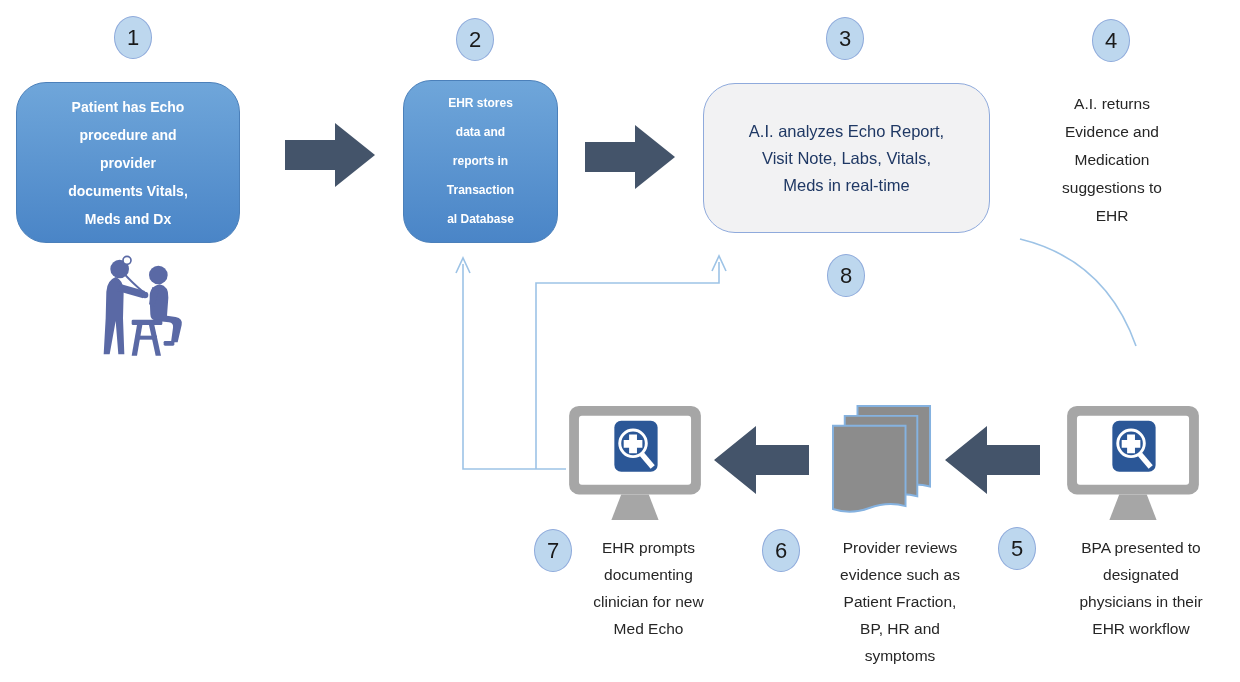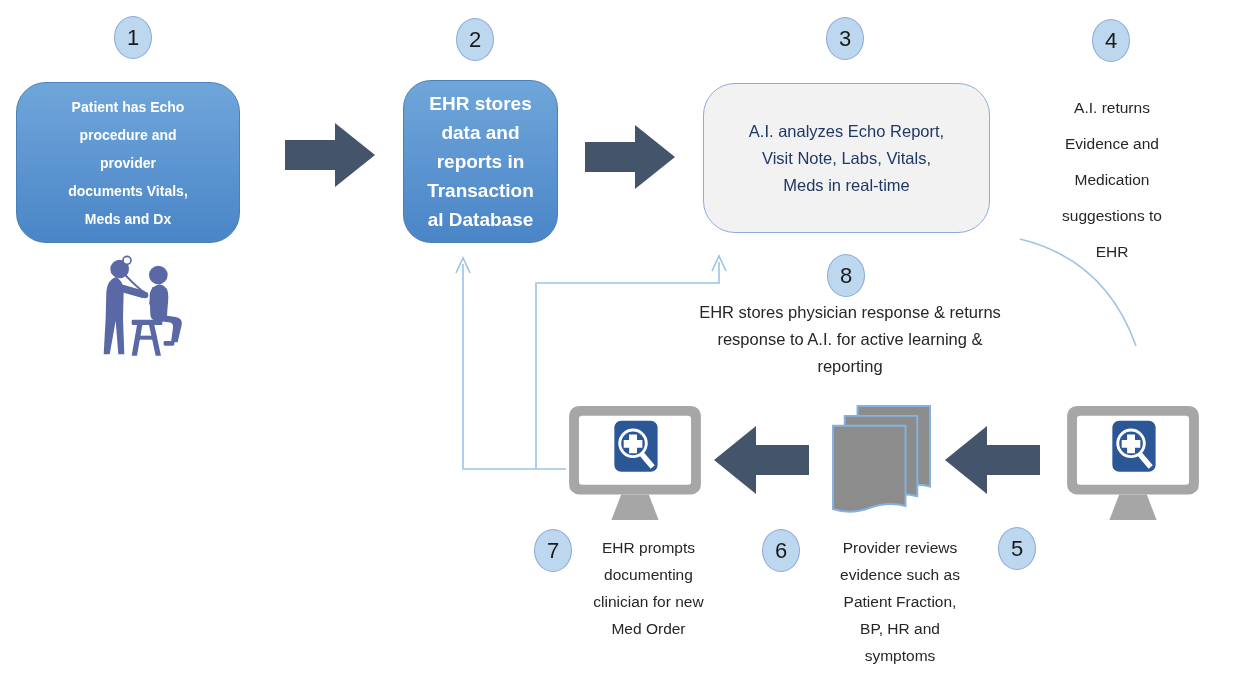--- a/index.html
+++ b/index.html
@@ -34,29 +34,29 @@
   }
   .bluebox{
     position:absolute;box-sizing:border-box;
     background:linear-gradient(180deg,var(--step_box_blue_top) 0%,var(--step_box_blue_bottom) 100%);
     border:1px solid var(--step_box_border);
     color:#ffffff;font-weight:bold;font-size:14px;line-height:28px;
     display:flex;align-items:center;justify-content:center;text-align:center;
     white-space:pre-line;
   }
   .box1{left:16px;top:82px;width:224px;height:161px;border-radius:30px;}
-  .box2{left:403px;top:80px;width:155px;height:163px;border-radius:28px;font-size:19px;line-height:29px;}
+  .box2{left:403px;top:80px;width:155px;height:163px;border-radius:28px;font-size:12px;line-height:29px;}
   .aibox{
     position:absolute;left:703px;top:83px;width:287px;height:150px;border-radius:32px;
     box-sizing:border-box;background:var(--ai_box_fill);border:1.5px solid var(--ai_box_border);
     color:var(--ai_text_navy);font-size:16.5px;line-height:27px;
     display:flex;align-items:center;justify-content:center;text-align:center;white-space:pre-line;
   }
   .plain{
-    position:absolute;color:var(--text_dark);font-size:15.5px;line-height:36px;
+    position:absolute;color:var(--text_dark);font-size:15.5px;line-height:28px;
     text-align:center;white-space:pre-line;
   }
   .t4{left:1027px;top:90px;width:170px;}
   .t8{left:628px;top:299px;width:444px;font-size:16.5px;line-height:27px;}
   .t7{left:566px;top:534px;width:165px;line-height:27px;}
   .t6{left:805px;top:534px;width:190px;line-height:27px;}
   .t5{left:1046px;top:534px;width:190px;line-height:27px;}
   svg{display:block;}
   .overlay{position:absolute;left:0;top:0;pointer-events:none;}
 </style>
@@ -113,32 +113,33 @@
 
   <div class="aibox">A.I. analyzes Echo Report,
 Visit Note, Labs, Vitals,
 Meds in real-time</div>
 
   <div class="plain t4">A.I. returns
 Evidence and
 Medication
 suggestions to
 EHR</div>
-  <div class="plain t8">EHR stores physician response &amp; returns
-response to A.I. for active learning &amp;
-reporting</div>
   <div class="plain t7">EHR prompts
 documenting
 clinician for new
-Med Order</div>
+Med Echo</div>
   <div class="plain t6">Provider reviews
 evidence such as
 Patient Fraction,
 BP, HR and
 symptoms</div>
+  <div class="plain t5">BPA presented to
+designated
+physicians in their
+EHR workflow</div>
 
   <svg class="abs" style="left:285px;top:123px;" width="90" height="64" viewBox="0 0 90 64">
     <polygon points="0,17 50,17 50,0 90,32 50,64 50,47 0,47" fill="var(--arrow_dark_slate,#44546a)"></polygon>
   </svg>
   <svg class="abs" style="left:585px;top:125px;" width="90" height="64" viewBox="0 0 90 64">
     <polygon points="0,17 50,17 50,0 90,32 50,64 50,47 0,47" fill="var(--arrow_dark_slate,#44546a)"></polygon>
   </svg>
 
   <svg class="abs" style="left:714px;top:426px;" width="95" height="68" viewBox="0 0 95 68">
     <polygon points="95,19 42,19 42,0 0,34 42,68 42,49 95,49" fill="var(--arrow_dark_slate,#44546a)"></polygon>

